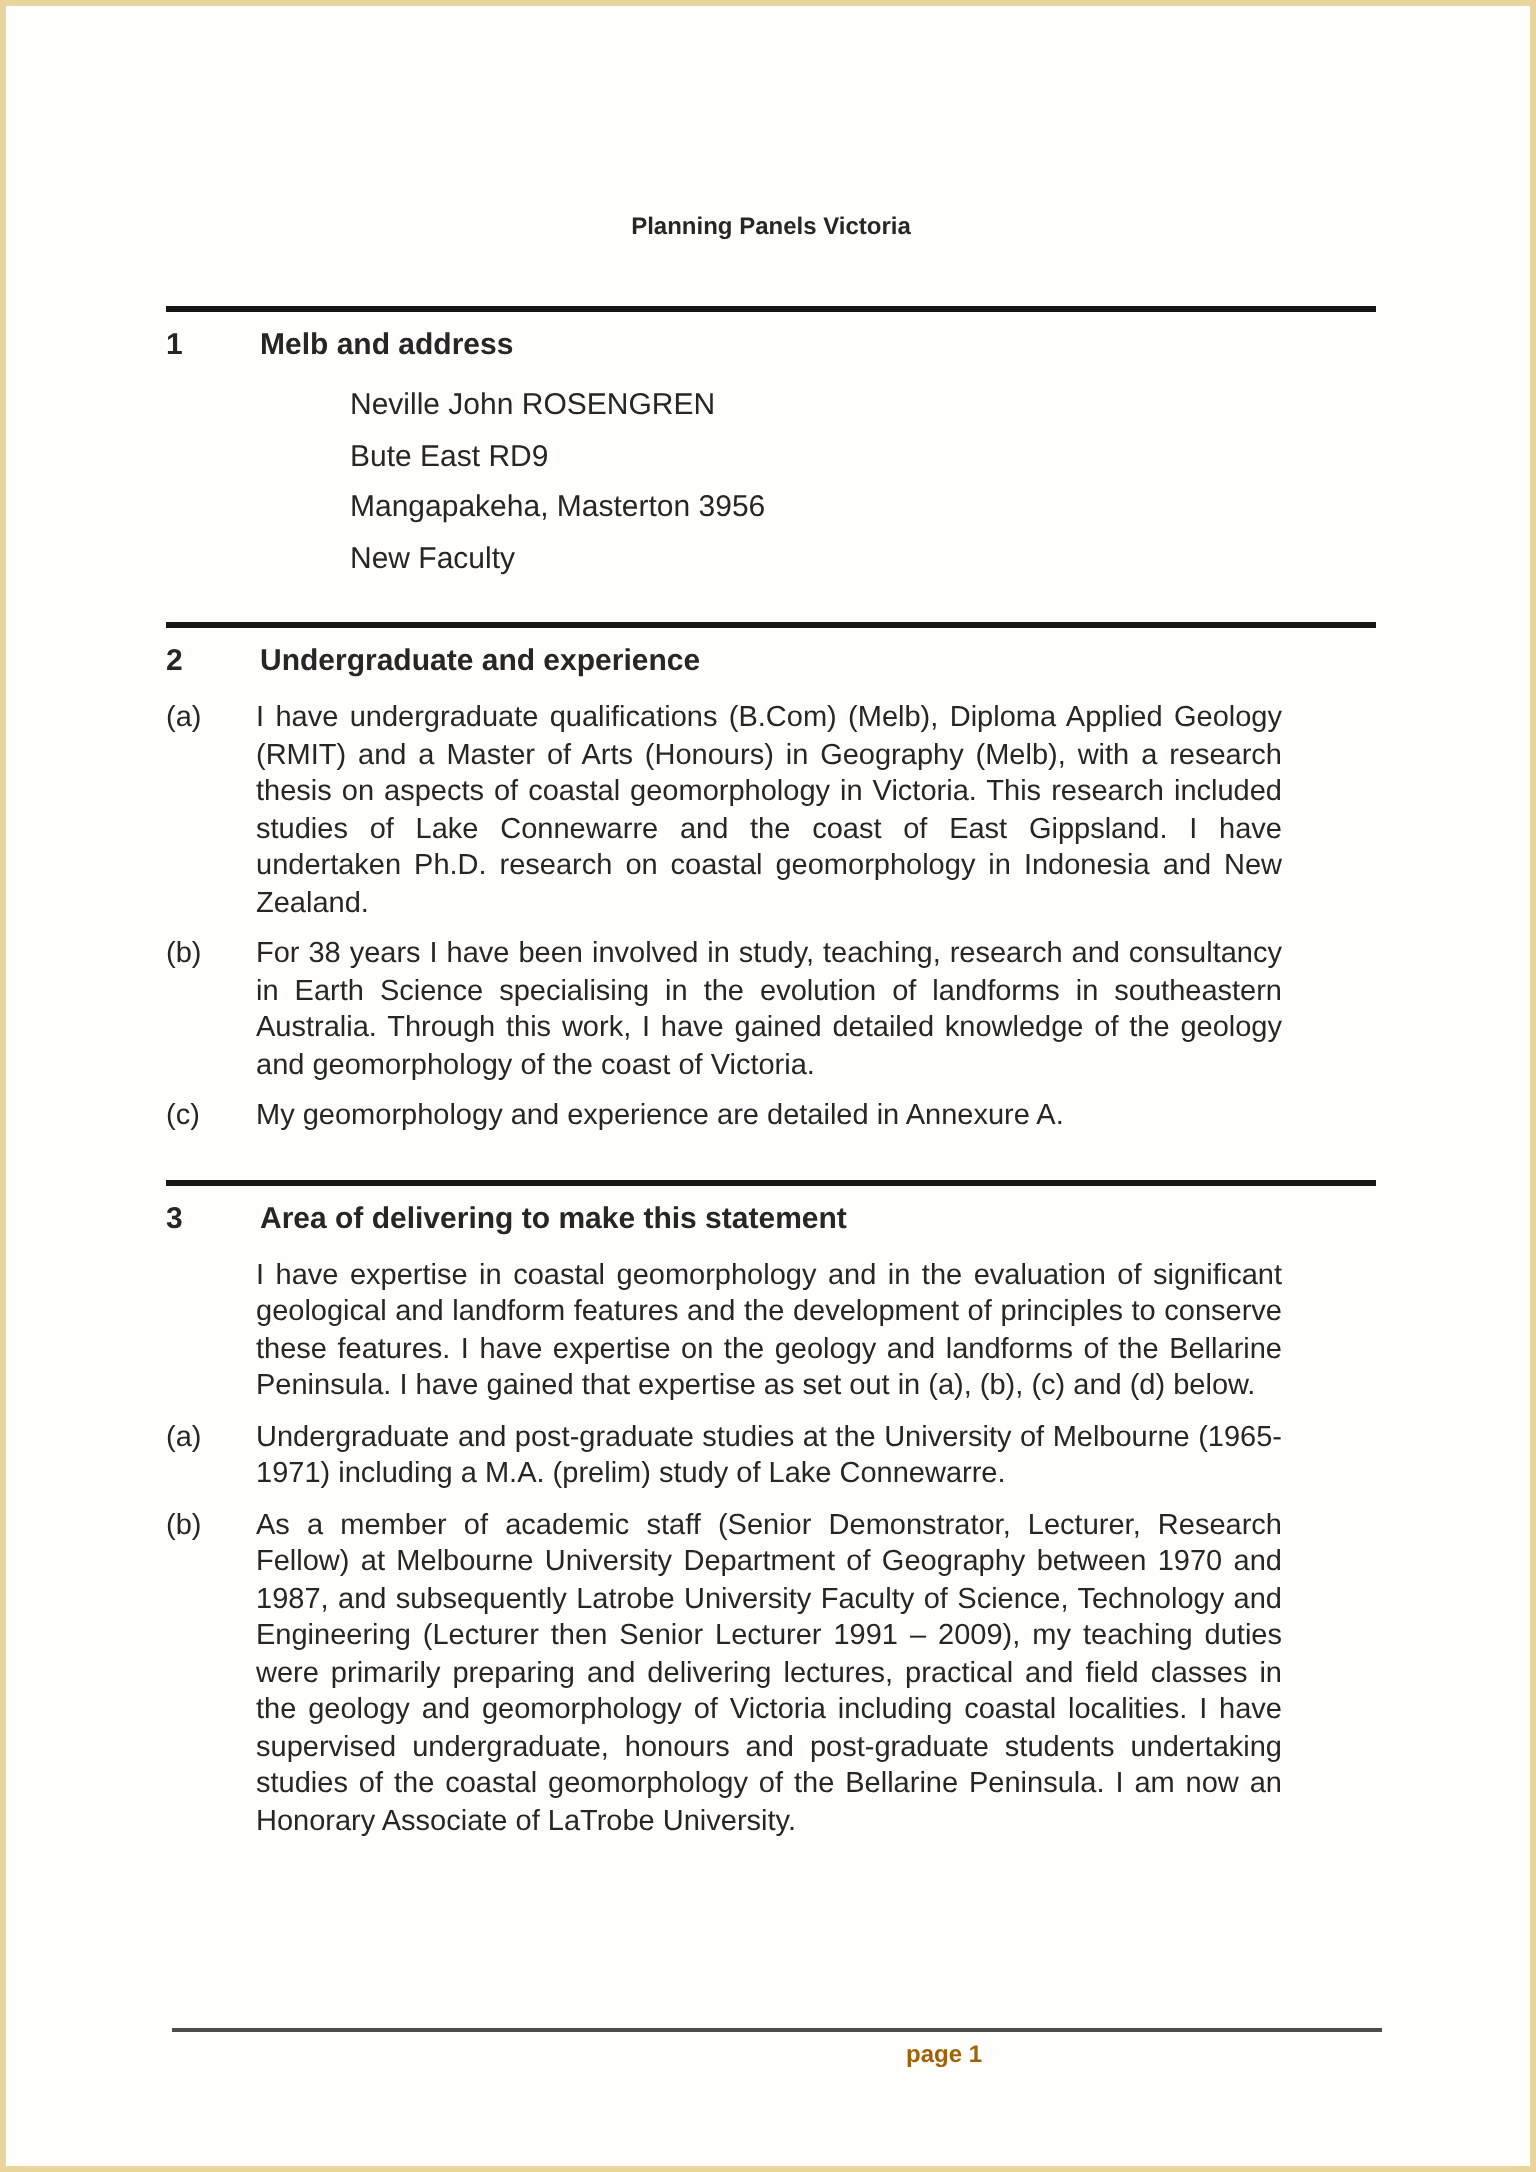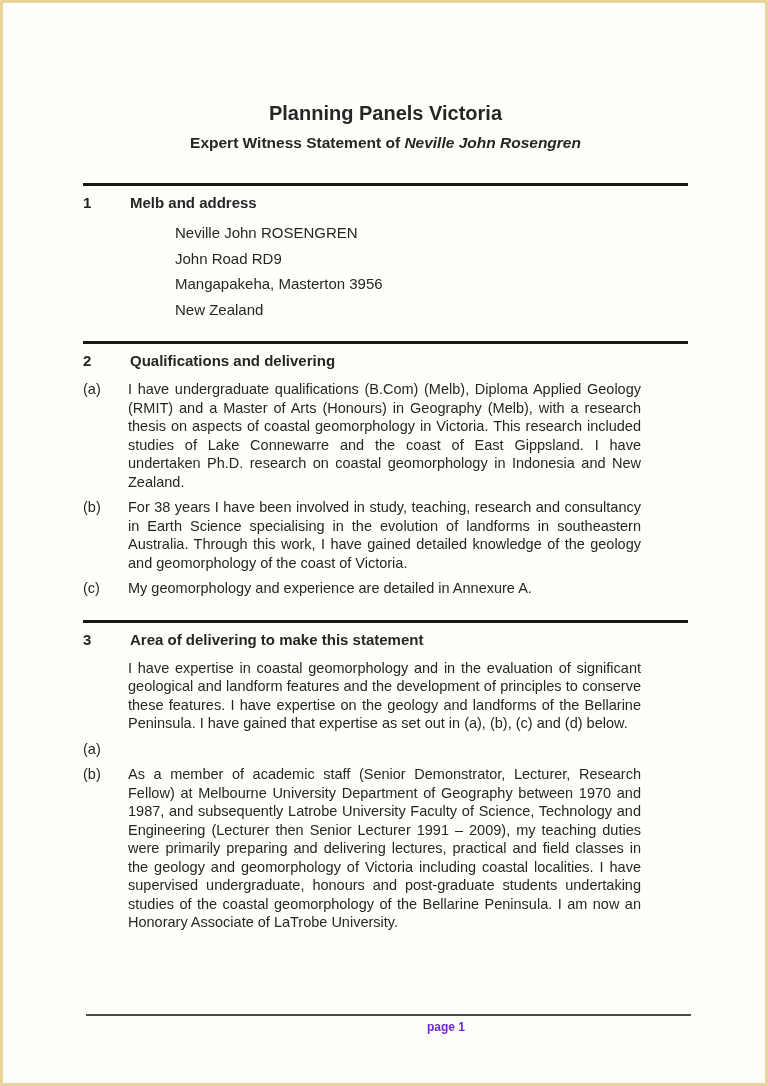--- a/index.html
+++ b/index.html
@@ -15,21 +15,21 @@
     overflow: hidden;
   }
   .doc {
     position: absolute;
     left: 80px;
     top: 0;
     width: 605px;
   }
   .title-block { margin-top: 100px; text-align: center; }
   .title-line1 {
-    font-size: 20px;
+    font-size: 12px;
     font-weight: bold;
     line-height: 20px;
   }
   .title-line2 {
     margin-top: 10px;
     font-size: 15.5px;
     font-weight: bold;
     line-height: 20px;
   }
   .title-line2 .witness-name { font-style: italic; }
@@ -68,54 +68,53 @@
     position: absolute;
     top: 1011px;
     left: 83px;
     width: 605px;
     height: 2px;
     background: #4d4d4d;
   }
   .page-num {
     position: absolute;
     top: 1017px;
-    left: 424px;
+    left: 450px;
     font-size: 12px;
     font-weight: bold;
-    color: #6d28d9;
+    color: #a16207;
   }
 </style>
 </head>
 <body>
 
 <div class="doc">
 
   <div class="title-block">
     <div class="title-line1">Planning Panels Victoria</div>
-    <div class="title-line2"><span>Expert Witness Statement of </span><span class="witness-name">Neville John Rosengren</span></div>
   </div>
 
   <div class="rule rule-1"></div>
 
   <div class="sec-head">
     <span class="sec-num">1</span>
     <span>Melb and address</span>
   </div>
   <div class="address-block">
     <div>Neville John ROSENGREN</div>
-    <div>John Road RD9</div>
+    <div>Bute East RD9</div>
     <div>Mangapakeha, Masterton 3956</div>
-    <div>New Zealand</div>
+    <div>New Faculty</div>
   </div>
 
   <div class="rule rule-2"></div>
 
   <div class="sec-head">
     <span class="sec-num">2</span>
-    <span>Qualifications and delivering</span>
+    <span>Undergraduate and experience</span>
   </div>
   <div class="item first">
     <span class="item-label">(a)</span>
     <span class="item-text">I have undergraduate qualifications (B.Com) (Melb), Diploma Applied Geology (RMIT) and a Master of Arts (Honours) in Geography (Melb), with a research thesis on aspects of coastal geomorphology in Victoria. This research included studies of Lake Connewarre and the coast of East Gippsland. I have undertaken Ph.D. research on coastal geomorphology in Indonesia and New Zealand.</span>
   </div>
   <div class="item">
     <span class="item-label">(b)</span>
     <span class="item-text">For 38 years I have been involved in study, teaching, research and consultancy in Earth Science specialising in the evolution of landforms in southeastern Australia. Through this work, I have gained detailed knowledge of the geology and geomorphology of the coast of Victoria.</span>
   </div>
   <div class="item">
@@ -128,20 +127,21 @@
   <div class="sec-head">
     <span class="sec-num">3</span>
     <span>Area of delivering to make this statement</span>
   </div>
   <div class="item first">
     <span class="item-label"></span>
     <span class="item-text">I have expertise in coastal geomorphology and in the evaluation of significant geological and landform features and the development of principles to conserve these features. I have expertise on the geology and landforms of the Bellarine Peninsula. I have gained that expertise as set out in (a), (b), (c) and (d) below.</span>
   </div>
   <div class="item">
     <span class="item-label">(a)</span>
+    <span class="item-text">Undergraduate and post-graduate studies at the University of Melbourne (1965-1971) including a M.A. (prelim) study of Lake Connewarre.</span>
   </div>
   <div class="item">
     <span class="item-label">(b)</span>
     <span class="item-text">As a member of academic staff (Senior Demonstrator, Lecturer, Research Fellow) at Melbourne University Department of Geography between 1970 and 1987, and subsequently Latrobe University Faculty of Science, Technology and Engineering (Lecturer then Senior Lecturer 1991 – 2009), my teaching duties were primarily preparing and delivering lectures, practical and field classes in the geology and geomorphology of Victoria including coastal localities. I have supervised undergraduate, honours and post-graduate students undertaking studies of the coastal geomorphology of the Bellarine Peninsula. I am now an Honorary Associate of LaTrobe University.</span>
   </div>
 
 </div>
 
 <div class="footer-rule"></div>
 <div class="page-num">page 1</div>

